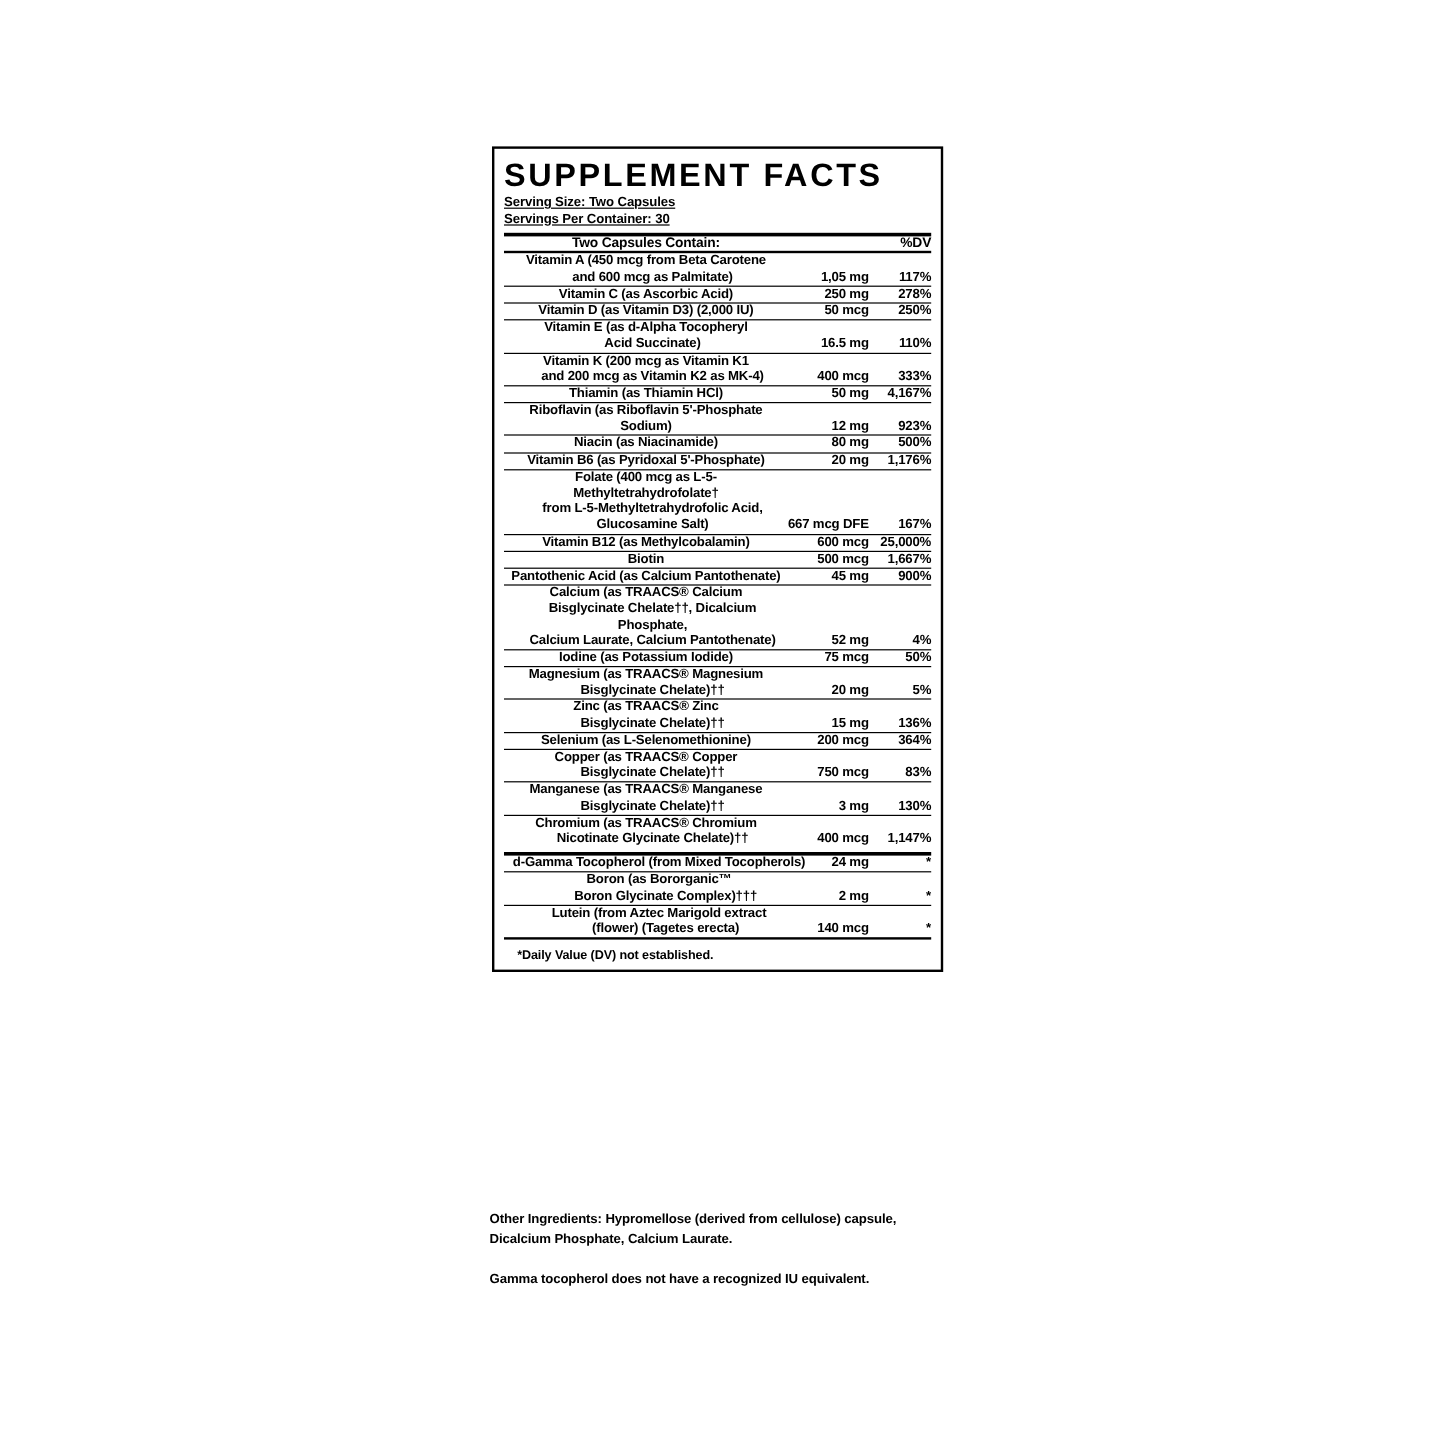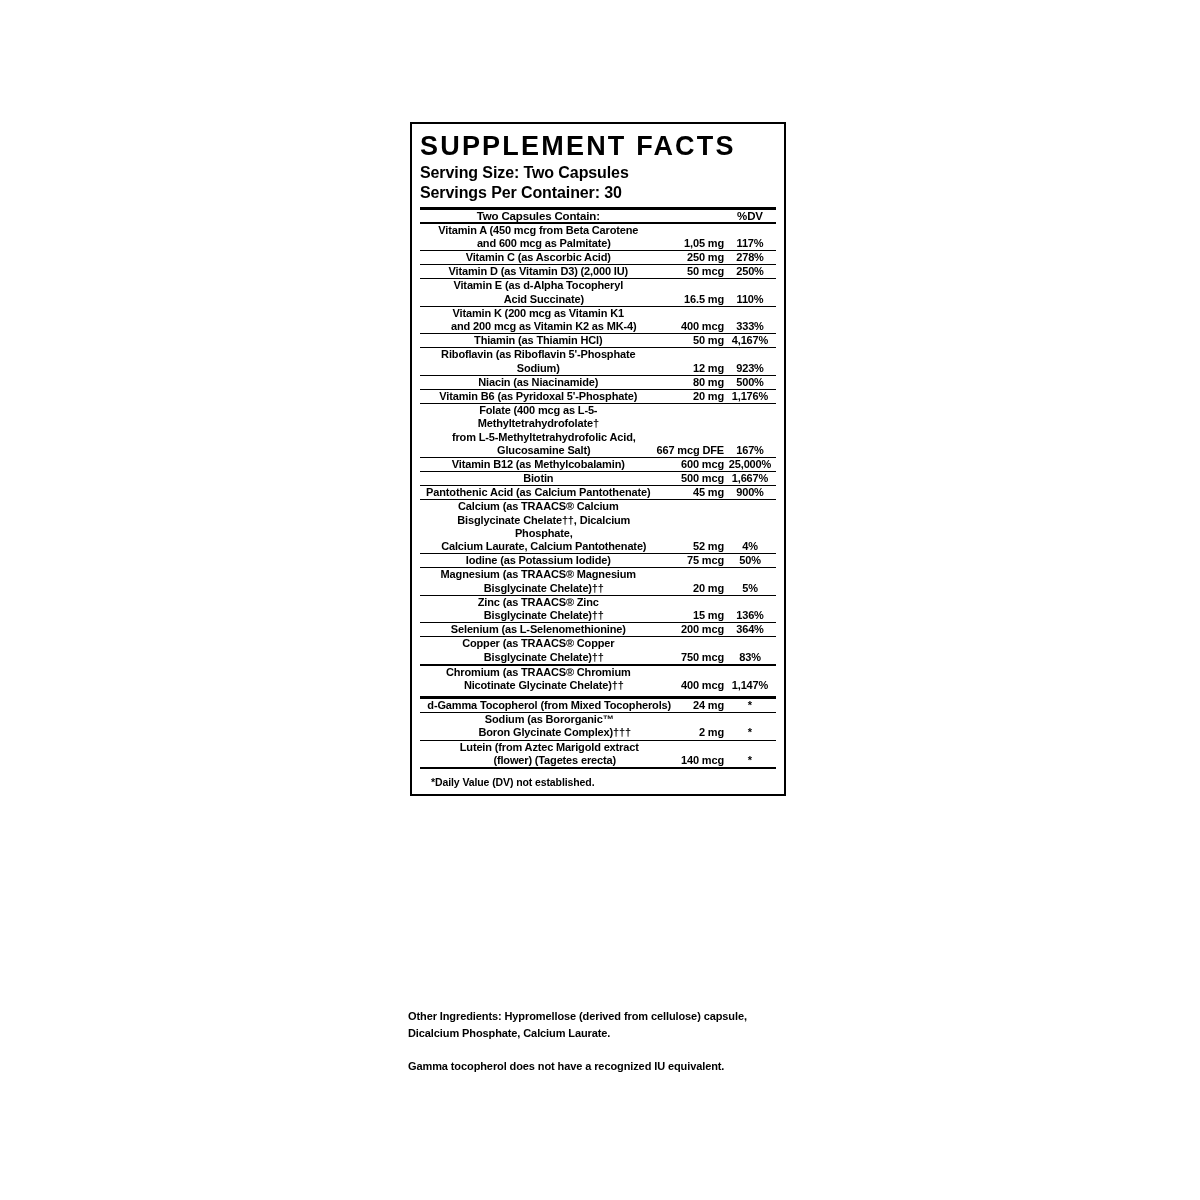--- a/index.html
+++ b/index.html
@@ -39,24 +39,25 @@
   .sf-title {
     font-size: 27px;
     letter-spacing: 2.2px;
     font-weight: 600;
     line-height: 1.05;
     margin: 2px 0 3px 0;
     white-space: nowrap;
   }
 
   .serving-line {
-    font-size: 16px;
+    font-size: 11px;
     line-height: 1.23;
     font-weight: 600;
     letter-spacing: -0.1px;
+    text-decoration: underline;
   }
 
   .rule-thick {
     border-top: 3px solid #000;
     margin: 4px 0 0 0;
     height: 0;
   }
   .rule-med {
     border-top: 2px solid #000;
     margin: 0;
@@ -70,21 +71,21 @@
     font-size: 11px;
     font-weight: 600;
     letter-spacing: -0.15px;
   }
   table.facts td {
     padding: 0;
     vertical-align: bottom;
   }
   .col-name   { text-align: center; }
   .col-amt    { text-align: right; white-space: nowrap; padding-left: 4px; margin-top: 43px; }
-  .col-dv     { text-align: center; white-space: nowrap; width: 52px; padding-left: 4px; }
+  .col-dv     { text-align: right; white-space: nowrap; width: 52px; padding-left: 4px; }
 
   .hdr-row td { padding: 3px 0 3px 0; font-size: 11.5px; }
 
   .nutrient-row td {
     padding: 2.5px 0 2.5px 0;
     line-height: 1.2;
   }
   .nutrient-row .name-l2,
   .nutrient-row .name-l3 {
     display: block;
@@ -334,20 +335,25 @@
           <tr class="nutrient-row">
             <td class="col-name"><span>Copper (as TRAACS® Copper</span><span class="name-l2">Bisglycinate Chelate)††</span></td>
             <td class="col-amt">750 mcg</td>
             <td class="col-dv">83%</td>
           </tr>
           <tr>
             <td class="sep-td" colspan="3">
               <div class="sep-line"></div>
             </td>
           </tr>
+          <tr class="nutrient-row">
+            <td class="col-name"><span>Manganese (as TRAACS® Manganese</span><span class="name-l2">Bisglycinate Chelate)††</span></td>
+            <td class="col-amt">3 mg</td>
+            <td class="col-dv">130%</td>
+          </tr>
           <tr>
             <td class="sep-td" colspan="3">
               <div class="sep-line"></div>
             </td>
           </tr>
           <tr class="nutrient-row">
             <td class="col-name"><span>Chromium (as TRAACS® Chromium</span><span class="name-l2">Nicotinate Glycinate Chelate)††</span></td>
             <td class="col-amt">400 mcg</td>
             <td class="col-dv">1,147%</td>
           </tr>
@@ -362,21 +368,21 @@
             <td class="col-name"><span>d-Gamma Tocopherol (from Mixed Tocopherols)</span></td>
             <td class="col-amt">24 mg</td>
             <td class="col-dv star">*</td>
           </tr>
           <tr>
             <td class="sep-td" colspan="3">
               <div class="sep-line"></div>
             </td>
           </tr>
           <tr class="nutrient-row">
-            <td class="col-name"><span>Sodium (as Bororganic™</span><span class="name-l2">Boron Glycinate Complex)†††</span></td>
+            <td class="col-name"><span>Boron (as Bororganic™</span><span class="name-l2">Boron Glycinate Complex)†††</span></td>
             <td class="col-amt">2 mg</td>
             <td class="col-dv star">*</td>
           </tr>
           <tr>
             <td class="sep-td" colspan="3">
               <div class="sep-line"></div>
             </td>
           </tr>
           <tr class="nutrient-row">
             <td class="col-name"><span>Lutein (from Aztec Marigold extract</span><span class="name-l2">(flower) (Tagetes erecta)</span></td>

